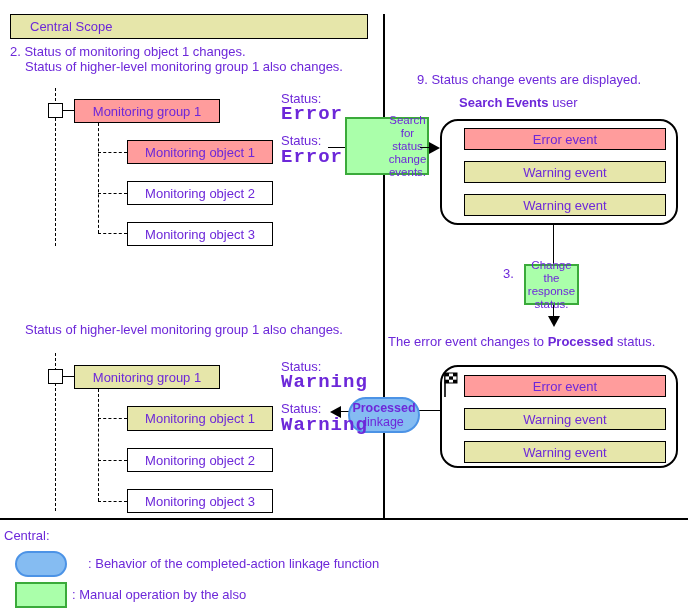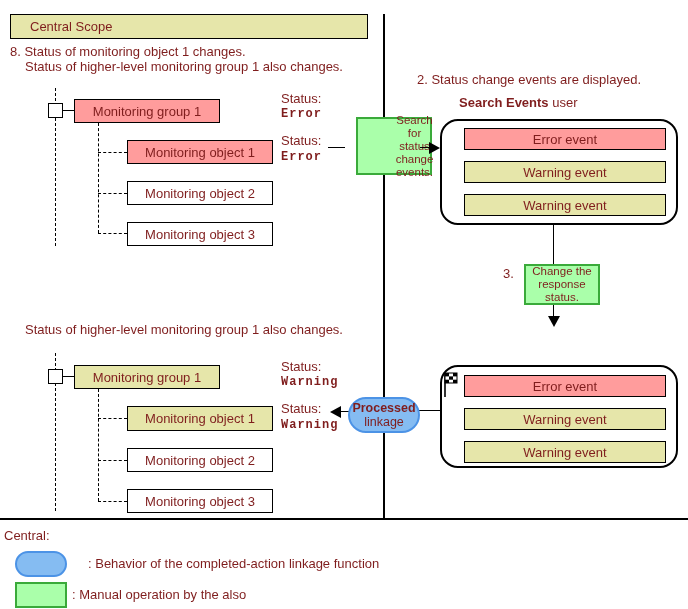--- a/index.html
+++ b/index.html
@@ -1,24 +1,24 @@
 <!DOCTYPE html>
 <html><head>
 <meta charset="utf-8">
 <style>
   html,body{margin:0;padding:0;background:#fff;}
   #diagram{position:relative;width:688px;height:609px;background:#fff;
-    font-family:"Liberation Sans", sans-serif;color:#7f1d1d;overflow:hidden;}
+    font-family:"Liberation Sans", sans-serif;color:#6d28d9;overflow:hidden;}
   .box{position:absolute;border:1px solid #000;background:#fff;box-sizing:border-box;
     display:flex;align-items:center;justify-content:center;font-size:13px;}
   .pink{background:#ff9c9c;}
   .yellow{background:#e6e6aa;}
   .hdr{justify-content:flex-start;padding-left:19px;}
   .txt{position:absolute;font-size:13px;white-space:nowrap;line-height:14px;}
-  .mono{font-family:"Liberation Mono", monospace;font-weight:bold;font-size:12px;letter-spacing:1px;}
+  .mono{font-family:"Liberation Mono", monospace;font-weight:bold;font-size:19px;letter-spacing:1px;}
   .hline{position:absolute;background:#000;height:1px;}
   .vline{position:absolute;background:#000;width:1px;}
   .dashv{position:absolute;width:0;border-left:1px dashed #000;}
   .dashh{position:absolute;height:0;border-top:1px dashed #000;}
   .sq{position:absolute;width:15px;height:15px;background:#fff;border:1px solid #000;box-sizing:border-box;}
   .greenbox{position:absolute;background:#aaffaa;border:2px solid #3aaa3a;box-sizing:border-box;
     display:flex;align-items:center;justify-content:center;text-align:center;
     font-size:11.5px;line-height:13px;}
   .panel{position:absolute;border:2px solid #000;border-radius:18px;background:#fff;box-sizing:border-box;}
   .ellipse{position:absolute;background:#85bcf2;border:2px solid #4c93e6;border-radius:18px;
@@ -36,21 +36,21 @@
 <body>
 
 <div id="diagram">
 
   <div class="box yellow hdr" style="left:10px;top:14px;width:358px;height:25px;">
     <span>Central Scope</span>
   </div>
   <div class="vline" style="left:383px;top:14px;height:505px;width:2px;"></div>
   <div class="hline" style="left:0;top:518px;width:688px;height:2px;"></div>
 
-  <div class="txt" style="left:10px;top:45px;">8. Status of monitoring object 1 changes.</div>
+  <div class="txt" style="left:10px;top:45px;">2. Status of monitoring object 1 changes.</div>
   <div class="txt" style="left:25px;top:60px;">Status of higher-level monitoring group 1 also changes.</div>
 
   <div class="dashv" style="left:55px;top:88px;height:158px;"></div>
   <div class="sq" style="left:48px;top:103px;"></div>
   <div class="hline" style="left:63px;top:110px;width:11px;"></div>
   <div class="box pink" style="left:74px;top:99px;width:146px;height:24px;">
     <span>Monitoring group 1</span>
   </div>
   <div class="dashv" style="left:98px;top:123px;height:110px;"></div>
   <div class="dashh" style="left:98px;top:152px;width:29px;"></div>
@@ -65,49 +65,52 @@
   <div class="box" style="left:127px;top:222px;width:146px;height:24px;">
     <span>Monitoring object 3</span>
   </div>
 
   <div class="txt" style="left:281px;top:92px;">Status:</div>
   <div class="txt mono" style="left:281px;top:107px;">Error</div>
   <div class="txt" style="left:281px;top:134px;">Status:</div>
   <div class="txt mono" style="left:281px;top:150px;">Error</div>
   <div class="hline" style="left:328px;top:147px;width:17px;"></div>
 
-  <div class="greenbox" style="left:356px;top:117px;width:76px;height:58px;padding-left:41px;">
+  <div class="greenbox" style="left:345px;top:117px;width:84px;height:58px;padding-left:41px;">
     <span style="width:66px;white-space:normal;">Search for status change events.</span>
   </div>
   <div class="hline" style="left:420px;top:147px;width:10px;"></div>
   <div class="arr-r" style="left:429px;top:142px;"></div>
 
-  <div class="txt" style="left:417px;top:73px;">2. Status change events are displayed.</div>
+  <div class="txt" style="left:417px;top:73px;">9. Status change events are displayed.</div>
   <div class="txt" style="left:459px;top:96px;">
     <b>Search Events</b><span> user</span>
   </div>
   <div class="panel" style="left:440px;top:119px;width:238px;height:106px;"></div>
   <div class="box pink" style="left:464px;top:128px;width:202px;height:22px;">
     <span>Error event</span>
   </div>
   <div class="box yellow" style="left:464px;top:161px;width:202px;height:22px;">
     <span>Warning event</span>
   </div>
   <div class="box yellow" style="left:464px;top:194px;width:202px;height:22px;">
     <span>Warning event</span>
   </div>
 
   <div class="vline" style="left:553px;top:225px;height:39px;"></div>
   <div class="txt" style="left:503px;top:267px;">3.</div>
-  <div class="greenbox" style="left:524px;top:264px;width:76px;height:41px;">
+  <div class="greenbox" style="left:524px;top:264px;width:55px;height:41px;">
     <span style="width:66px;white-space:normal;">Change the response status.</span>
   </div>
   <div class="vline" style="left:553px;top:305px;height:12px;"></div>
   <div class="arr-d" style="left:548px;top:316px;"></div>
 
+  <div class="txt" style="left:388px;top:335px;">
+    <span>The error event changes to </span><b>Processed</b><span> status.</span>
+  </div>
 
   <div class="panel" style="left:440px;top:365px;width:238px;height:103px;"></div>
   <svg width="18" height="28" viewBox="0 0 18 28" style="position:absolute;left:441px;top:371px;">
     <line x1="4" y1="2" x2="4" y2="26" stroke="#000" stroke-width="1.6"></line>
     <rect x="4" y="2" width="12" height="10" fill="#fff" stroke="#000" stroke-width="1"></rect>
     <rect x="4" y="2" width="4" height="3.4" fill="#000"></rect>
     <rect x="12" y="2" width="4" height="3.4" fill="#000"></rect>
     <rect x="8" y="5.4" width="4" height="3.3" fill="#000"></rect>
     <rect x="4" y="8.7" width="4" height="3.3" fill="#000"></rect>
     <rect x="12" y="8.7" width="4" height="3.3" fill="#000"></rect>

